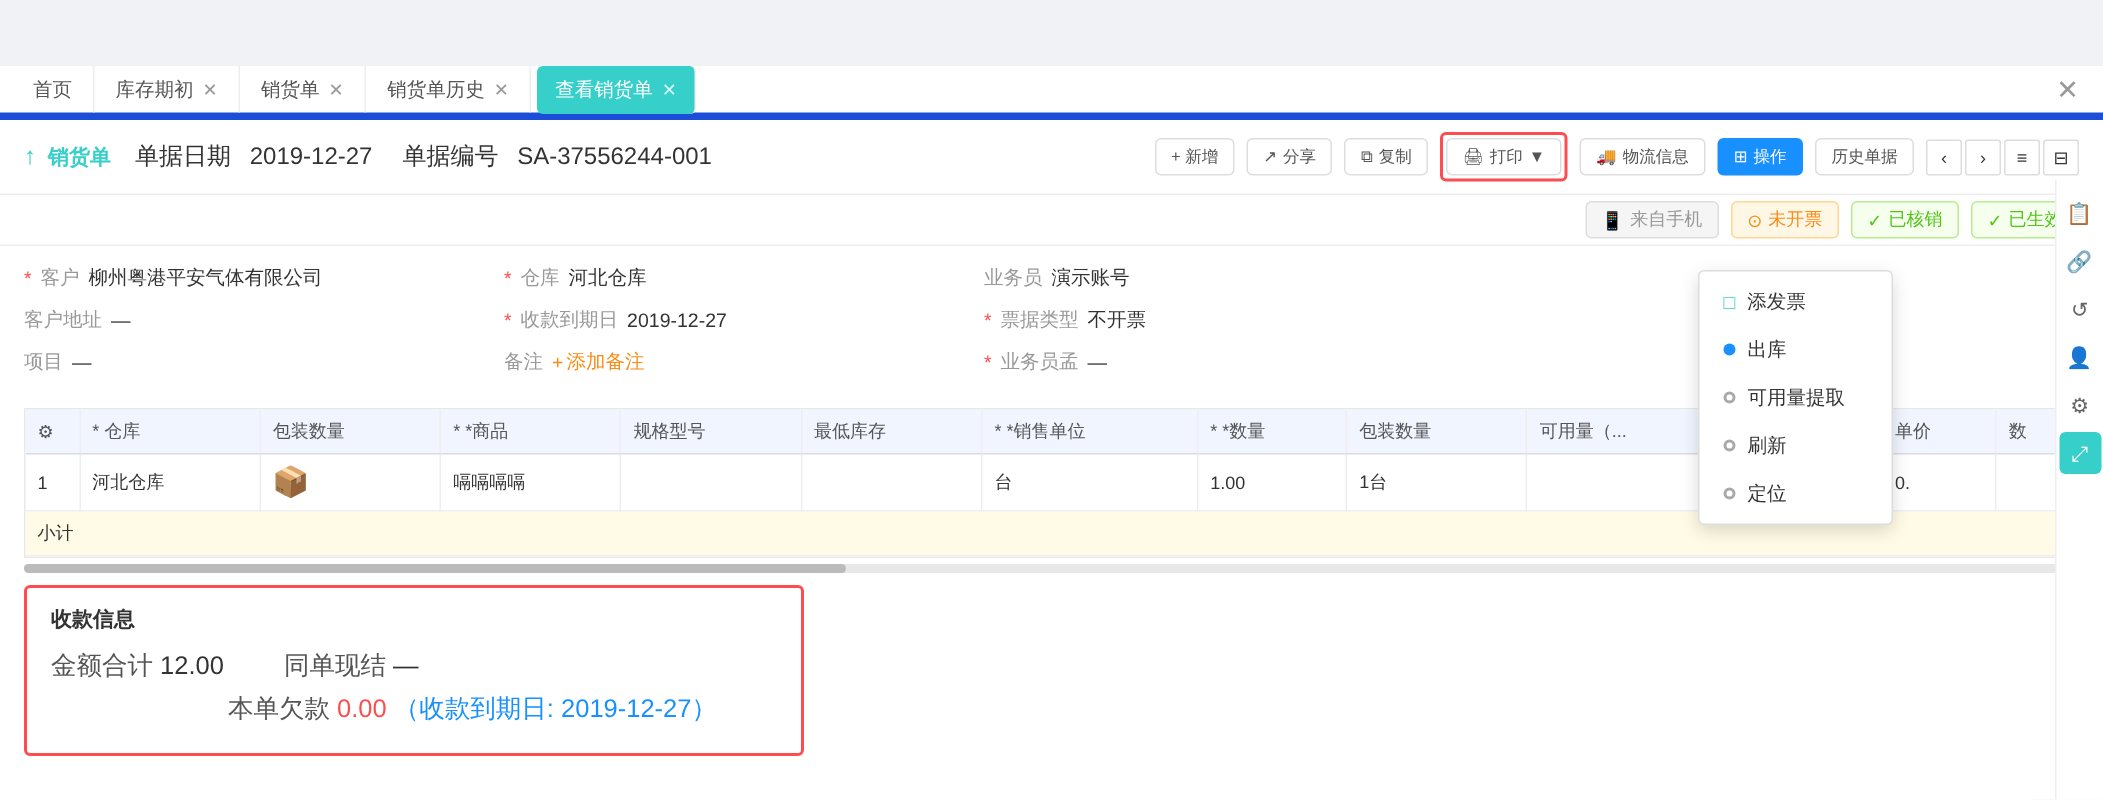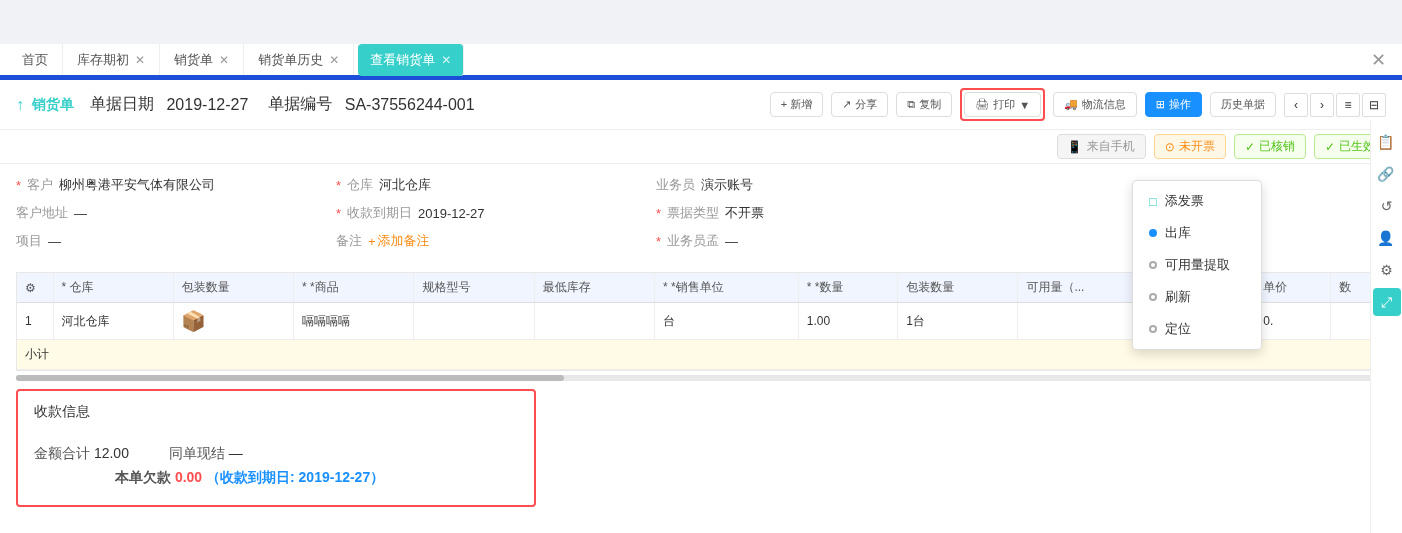--- a/index.html
+++ b/index.html
@@ -104,22 +104,22 @@
       white-space: nowrap;
     }
     .data-table tr.subtotal td { background: #fffbe6; }
     .gear-col { width: 36px; text-align: center; }
 
     
     .payment-box {
       margin: 8px 16px; border: 2px solid #ff4d4f; border-radius: 4px; padding: 12px 16px;
       background: #fff; max-width: 520px;
     }
-    .payment-title { font-weight: normal; font-size: 14px; margin-bottom: 24px; }
-    .payment-row { display: flex; gap: 40px; margin-bottom: 6px; font-size: 14px; }
+    .payment-title { font-weight: bold; font-size: 14px; margin-bottom: 10px; }
+    .payment-row { display: flex; gap: 40px; margin-bottom: 6px; font-size: 17px; }
     .payment-key { color: #555; min-width: 80px; }
     .payment-val { color: #333; }
     .payment-val.red { color: #ff4d4f; }
     .payment-val.blue { color: #1890ff; }
 
     
     .dropdown-menu {
       position: absolute; top: 100px; right: 140px;
       background: #fff; border: 1px solid #ddd; border-radius: 4px;
       box-shadow: 0 4px 12px rgba(0,0,0,0.15); z-index: 100;
@@ -376,21 +376,21 @@
         <div>
           <span class="payment-key">金额合计</span>
           <span class="payment-val">12.00</span>
         </div>
         <div>
           <span class="payment-key">同单现结</span>
           <span class="payment-val">—</span>
         </div>
       </div>
       <div class="payment-row">
-        <div style="margin-left:81px;font-weight:bold;">
+        <div style="margin-left:118px;">
           <span class="payment-key">本单欠款</span>
           <span class="payment-val red">0.00</span>
           <span class="payment-val blue">（收款到期日: 2019-12-27）</span>
         </div>
       </div>
     </div>
 
     <div class="dropdown-menu">
       <div class="dropdown-item">
         <span style="color:#36cfc9;">□</span>

